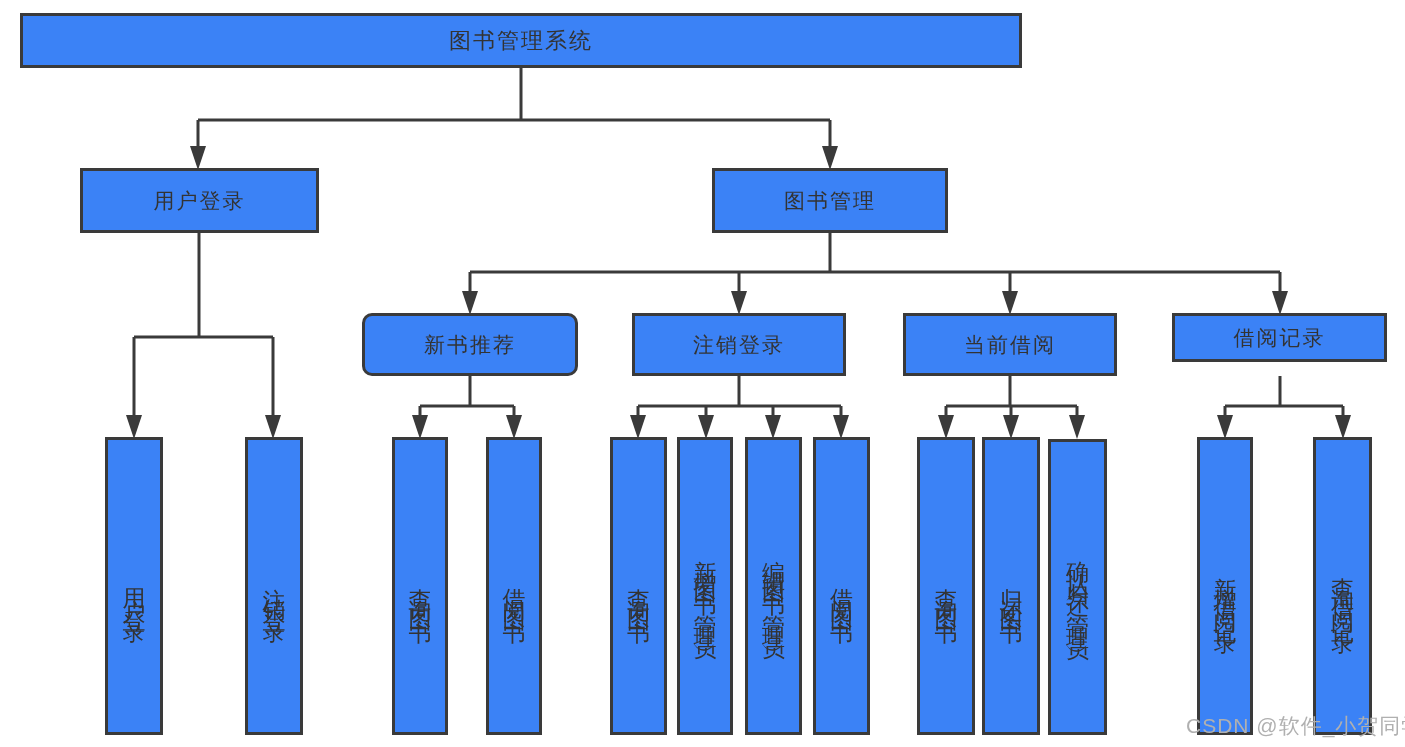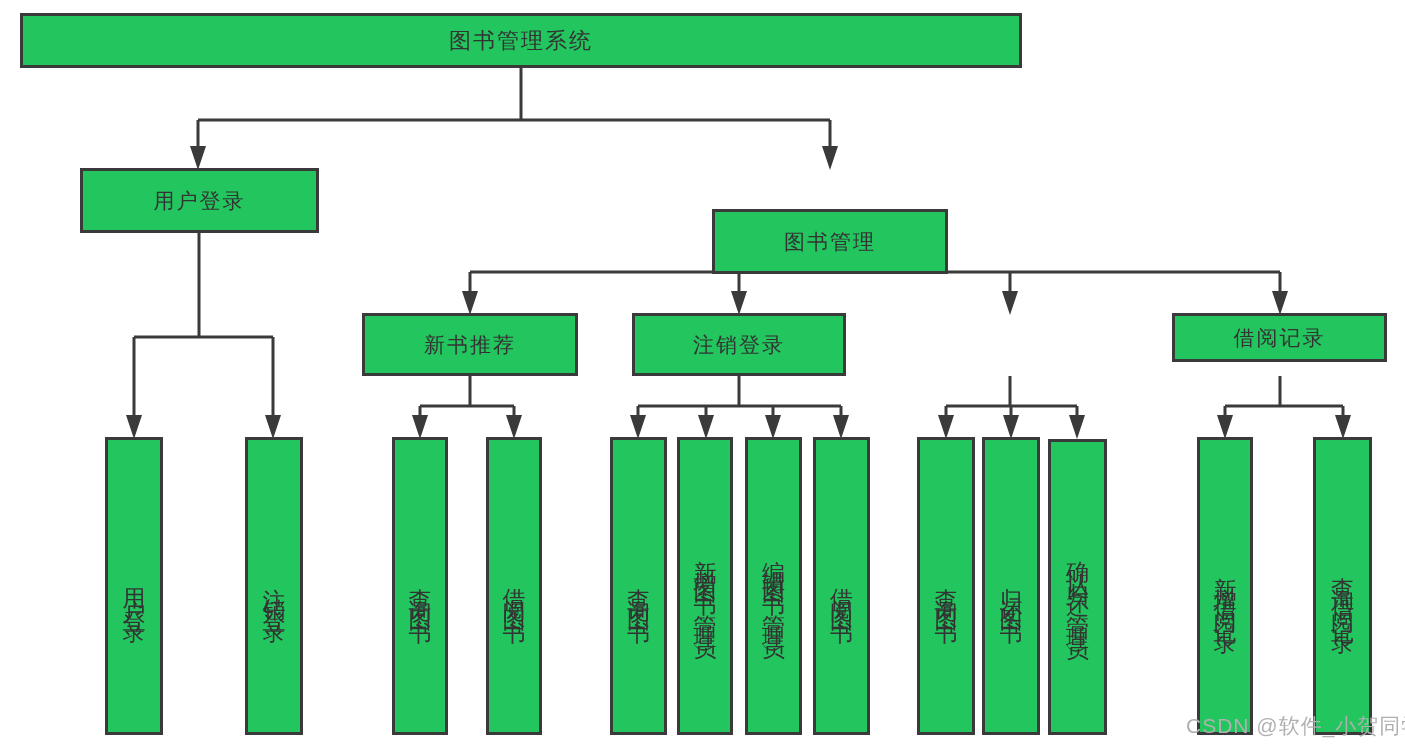--- a/index.html
+++ b/index.html
@@ -18,21 +18,21 @@
   .connectors {
     position: absolute;
     inset: 0;
     width: 1405px;
     height: 747px;
   }
   .node {
     position: absolute;
     box-sizing: border-box;
     border: 3px solid #3a3a3a;
-    background: #22c55e;
+    background: #3b82f6;
     color: #333333;
     display: flex;
     align-items: center;
     justify-content: center;
     text-align: center;
   }
   .node.h {
     font-size: 21px;
     letter-spacing: 2px;
     white-space: nowrap;
@@ -82,24 +82,25 @@
       M630 415 L646 415 L638 439 Z  M698 415 L714 415 L706 439 Z
       M765 415 L781 415 L773 439 Z  M833 415 L849 415 L841 439 Z
       M938 415 L954 415 L946 439 Z  M1003 415 L1019 415 L1011 439 Z
       M1069 415 L1085 415 L1077 439 Z  M1217 415 L1233 415 L1225 439 Z
       M1335 415 L1351 415 L1343 439 Z"></path>
   </svg>
 
   <div class="node h root" style="left:20px; top:13px; width:1002px; height:55px;">图书管理系统</div>
 
   <div class="node h" style="left:80px; top:168px; width:239px; height:65px;">用户登录</div>
-  <div class="node h" style="left:712px; top:168px; width:236px; height:65px;margin-top:41px;">图书管理</div>
+  <div class="node h" style="left:712px; top:168px; width:236px; height:65px;">图书管理</div>
 
-  <div class="node h" style="left:362px; top:313px; width:216px; height:63px;">新书推荐</div>
+  <div class="node h" style="left:362px; top:313px; width:216px; height:63px;border-radius:10px;">新书推荐</div>
   <div class="node h" style="left:632px; top:313px; width:214px; height:63px;">注销登录</div>
+  <div class="node h" style="left:903px; top:313px; width:214px; height:63px;">当前借阅</div>
   <div class="node h" style="left:1172px; top:313px; width:215px; height:49px;">借阅记录</div>
 
   <div class="node v" style="left:105px; top:437px; width:58px; height:298px;">
     <span class="vt">用户登录</span>
   </div>
   <div class="node v" style="left:245px; top:437px; width:58px; height:298px;">
     <span class="vt">注销登录</span>
   </div>
 
   <div class="node v" style="left:392px; top:437px; width:56px; height:298px;">

